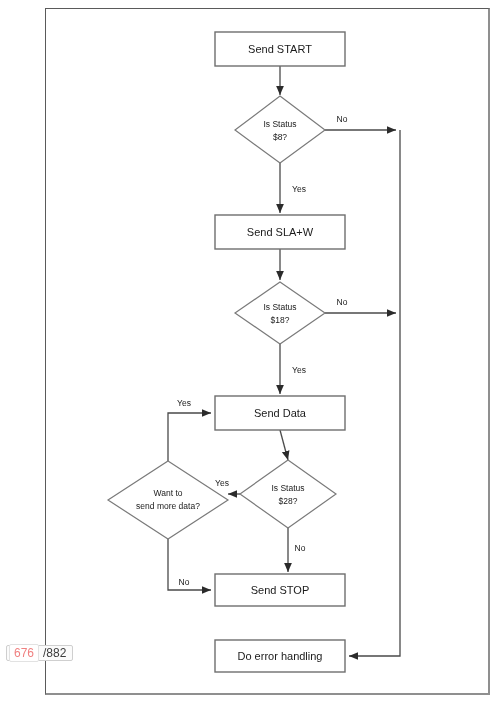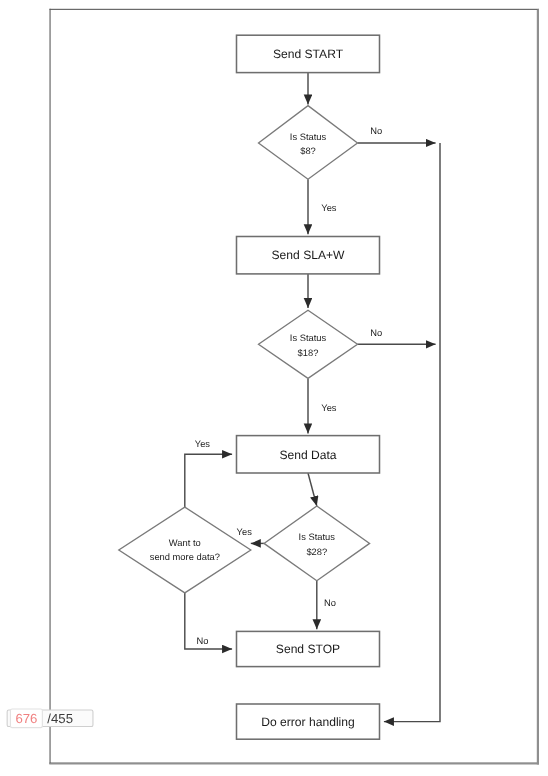--- a/index.html
+++ b/index.html
@@ -78,21 +78,21 @@
   
   #page-indicator {
     position: absolute;
     left: 6px;
     top: 645px;
     display: flex;
     align-items: center;
     background: #fbfbfb;
     border: 1px solid #cfcfcf;
     border-radius: 2px;
-    padding: 2px 18px 2px 2px;
+    padding: 2px 6px 2px 2px;
     box-sizing: border-box;
     height: 16px;
   }
   #page-current {
     display: inline-block;
     min-width: 30px;
     text-align: center;
     font-family: "Liberation Sans", sans-serif;
     font-size: 12px;
     color: #f08080;
@@ -207,16 +207,16 @@
     </g>
 
     <g>
       <rect class="node-box" x="215" y="640" width="130" height="32"></rect>
       <text class="node-label" x="280" y="657">Do error handling</text>
     </g>
   </svg>
 
   <div id="page-indicator">
     <span id="page-current">676</span>
-    <span id="page-total">/455</span>
+    <span id="page-total">/882</span>
   </div>
 
 </div>
 
 </body></html>

